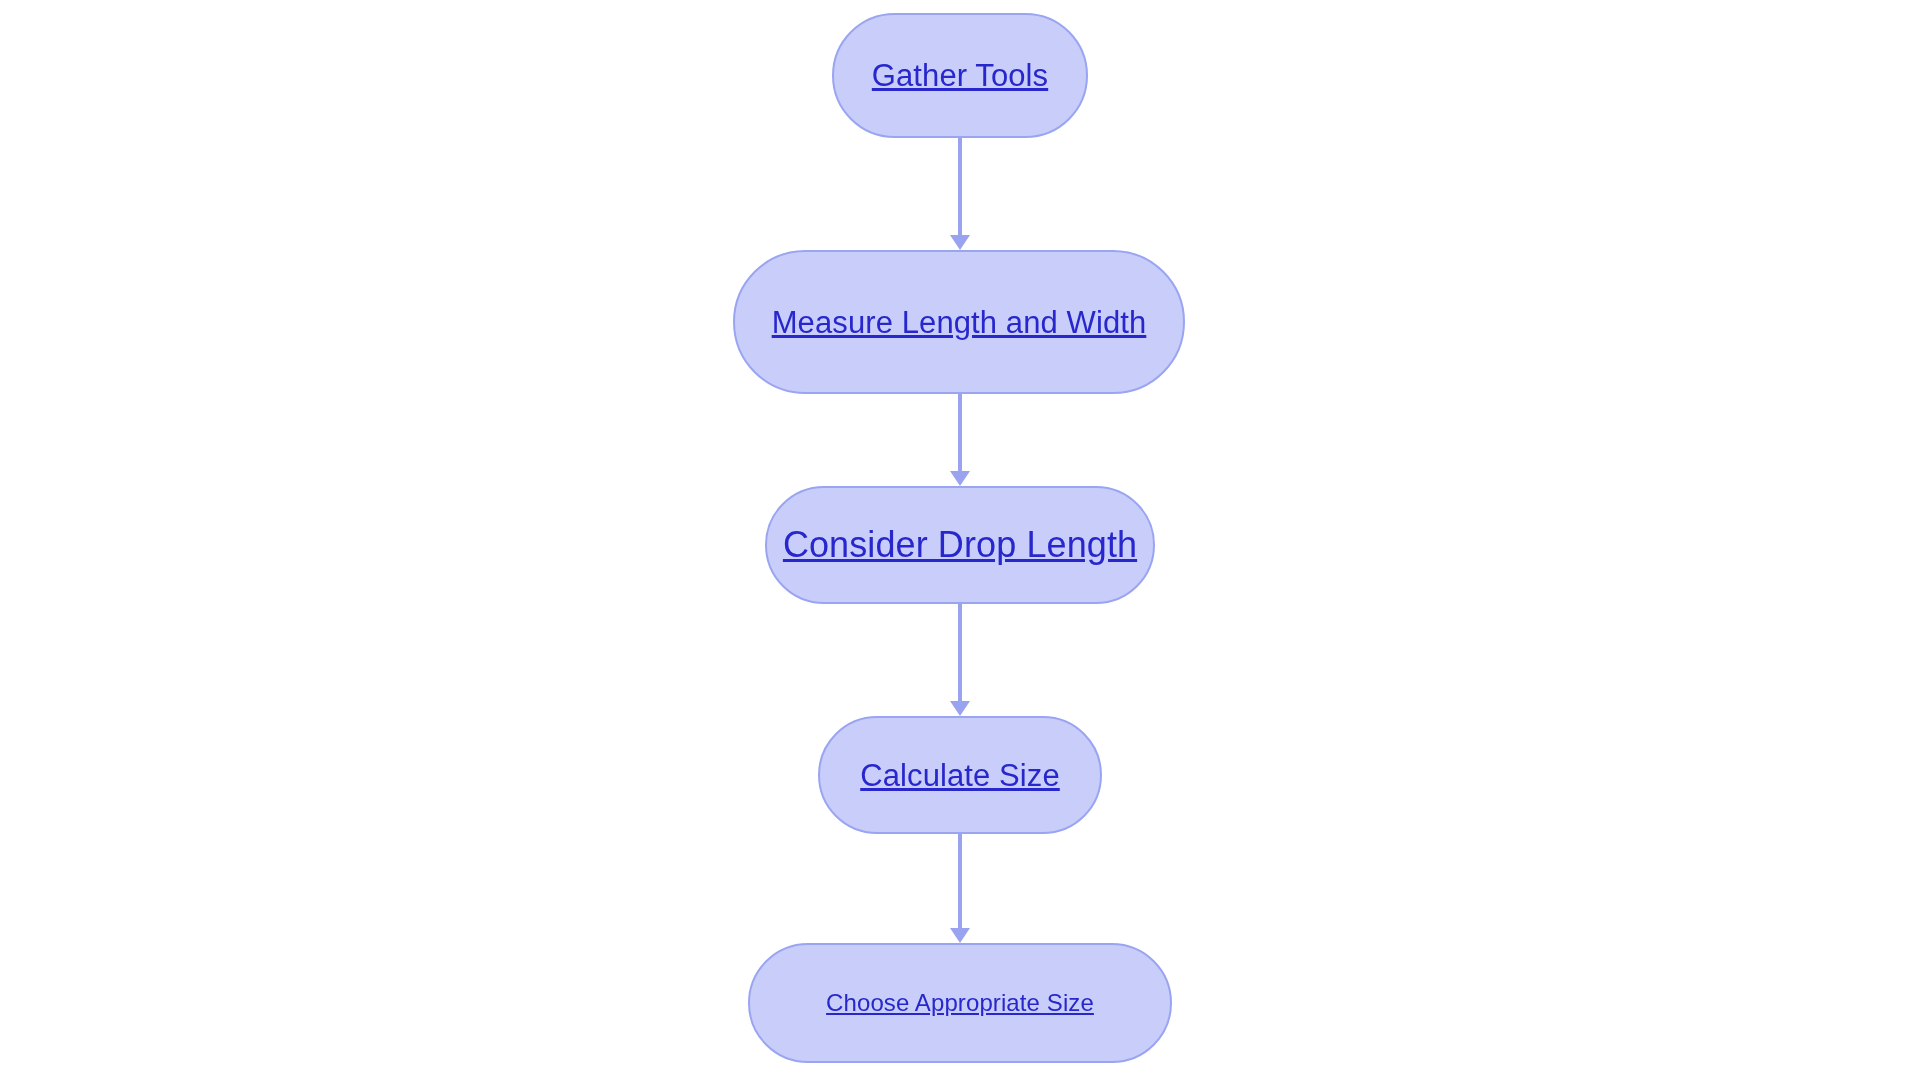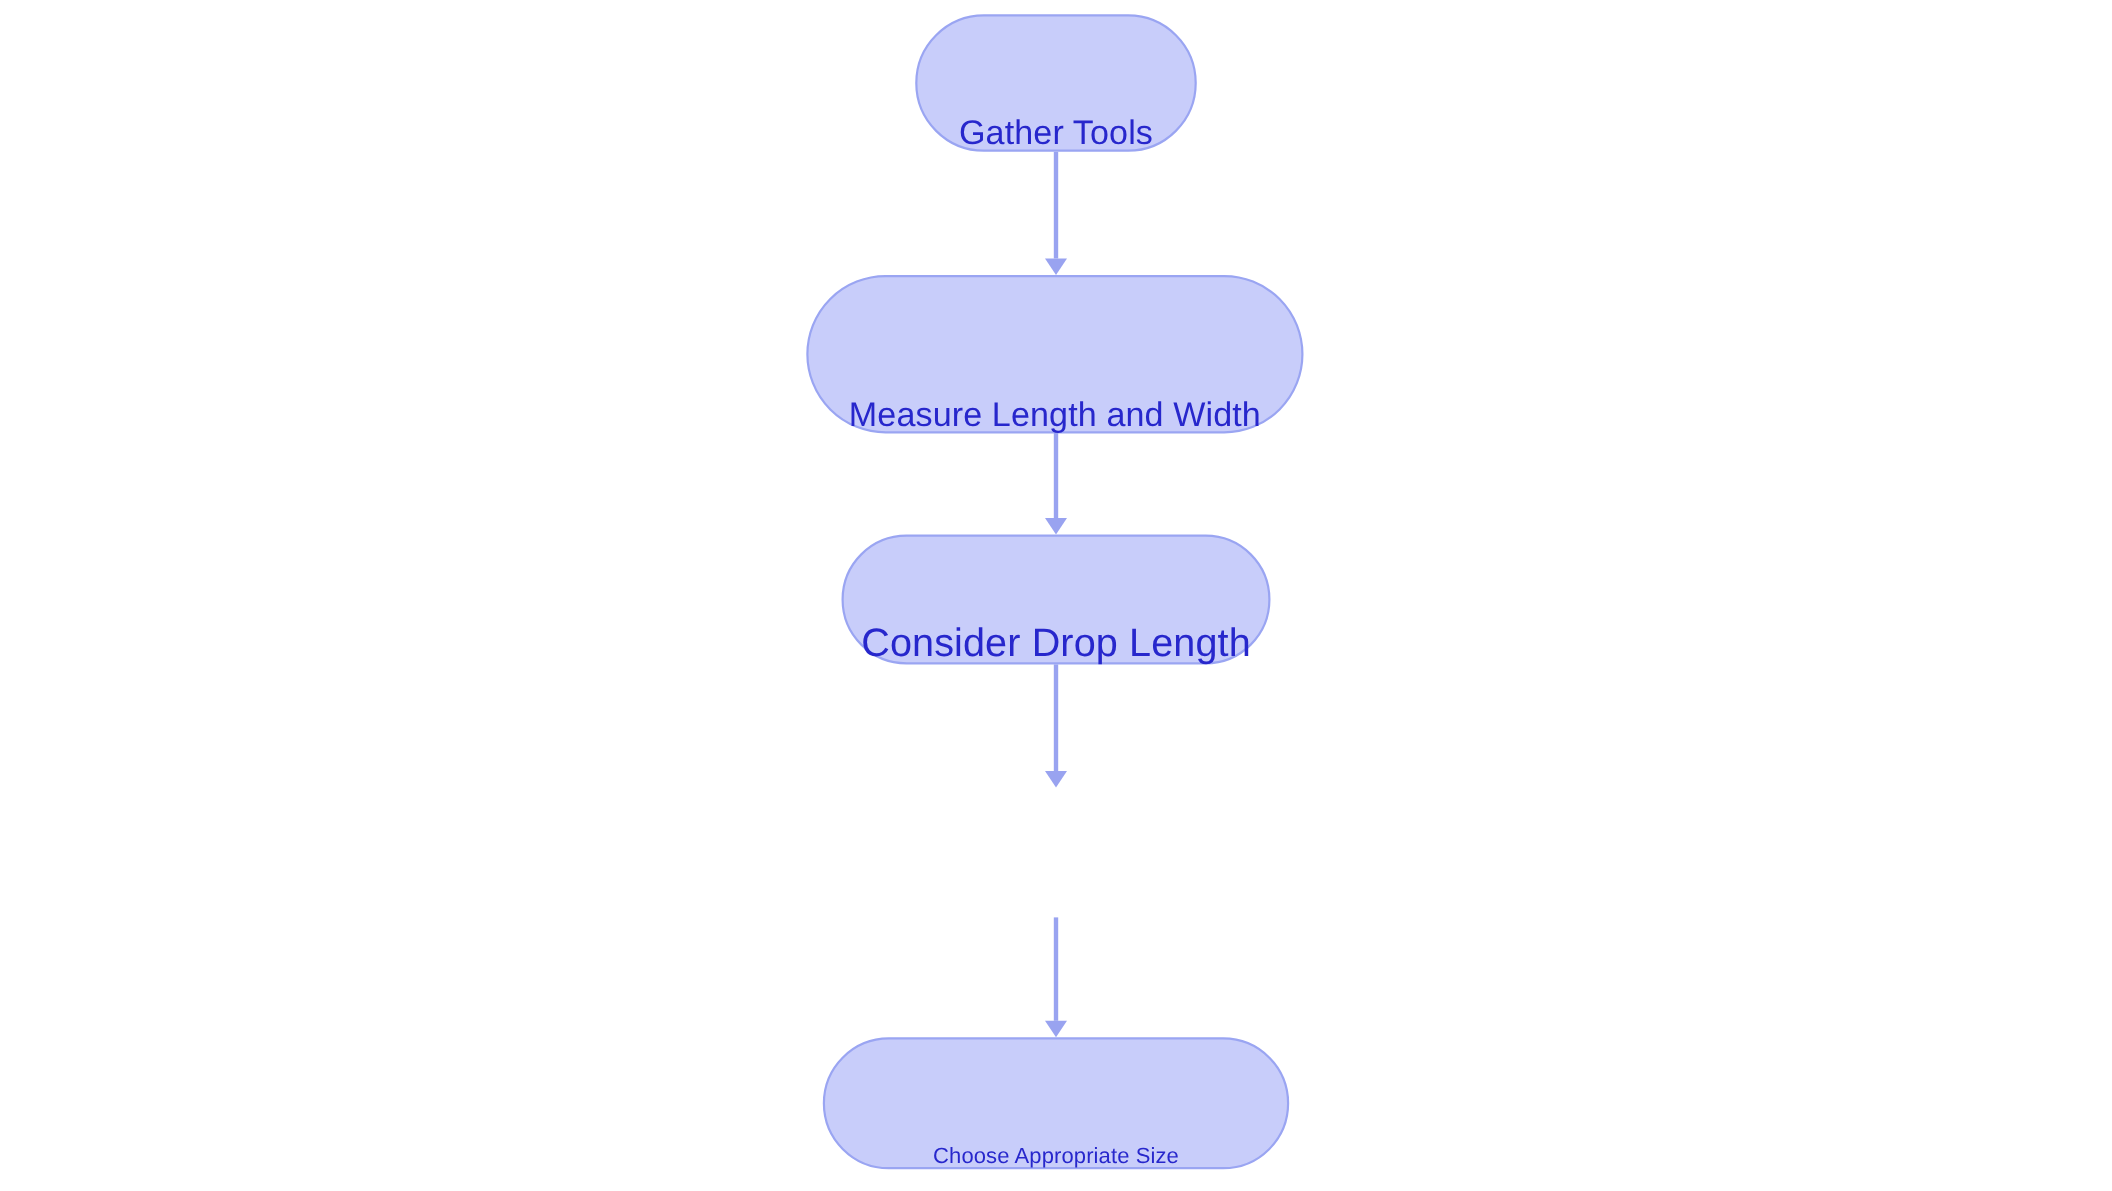--- a/index.html
+++ b/index.html
@@ -19,33 +19,34 @@
     overflow: hidden;
   }
   .flow {
     position: absolute;
     inset: 0;
   }
   .node {
     position: absolute;
     box-sizing: border-box;
     display: flex;
-    align-items: flex-end;
+    align-items: center;
     justify-content: center;
     background: #c8cdfa;
     border: 2px solid #9aa5f2;
     border-radius: 999px;
     color: #2727cc;
     font-family: "Liberation Sans", sans-serif;
     font-size: 31px;
     font-weight: 400;
     letter-spacing: 0.1px;
     line-height: 1;
     white-space: nowrap;
     user-select: none;
+    text-decoration: underline;
   }
   .node-label {
     display: block;
     padding: 0 14px;
   }
   .connector {
     position: absolute;
     width: 0;
   }
   .conn-line {
@@ -90,17 +91,20 @@
       </div>
       <div class="node" style="left: 832px; top: 13px; width: 256px; height: 125px; background: rgb(200, 205, 250); border-color: rgb(154, 165, 242); color: rgb(39, 39, 204); font-size: 31px;">
         <span class="node-label">Gather Tools</span>
       </div>
       <div class="node" style="left: 733px; top: 250px; width: 452px; height: 144px; background: rgb(200, 205, 250); border-color: rgb(154, 165, 242); color: rgb(39, 39, 204); font-size: 31px;">
         <span class="node-label">Measure Length and Width</span>
       </div>
       <div class="node" style="left: 765px; top: 486px; width: 390px; height: 118px; background: rgb(200, 205, 250); border-color: rgb(154, 165, 242); color: rgb(39, 39, 204); font-size: 36px;">
         <span class="node-label">Consider Drop Length</span>
       </div>
-      <div class="node" style="left: 748px; top: 943px; width: 424px; height: 120px; background: rgb(200, 205, 250); border-color: rgb(154, 165, 242); color: rgb(39, 39, 204); font-size: 20px;">
+      <div class="node" style="left: 818px; top: 716px; width: 284px; height: 118px; background: rgb(200, 205, 250); border-color: rgb(154, 165, 242); color: rgb(39, 39, 204); font-size: 31px;">
+        <span class="node-label">Calculate Size</span>
+      </div>
+      <div class="node" style="left: 748px; top: 943px; width: 424px; height: 120px; background: rgb(200, 205, 250); border-color: rgb(154, 165, 242); color: rgb(39, 39, 204); font-size: 24px;">
         <span class="node-label">Choose Appropriate Size</span>
       </div>
     </div>
 </div>
 
 </body></html>

